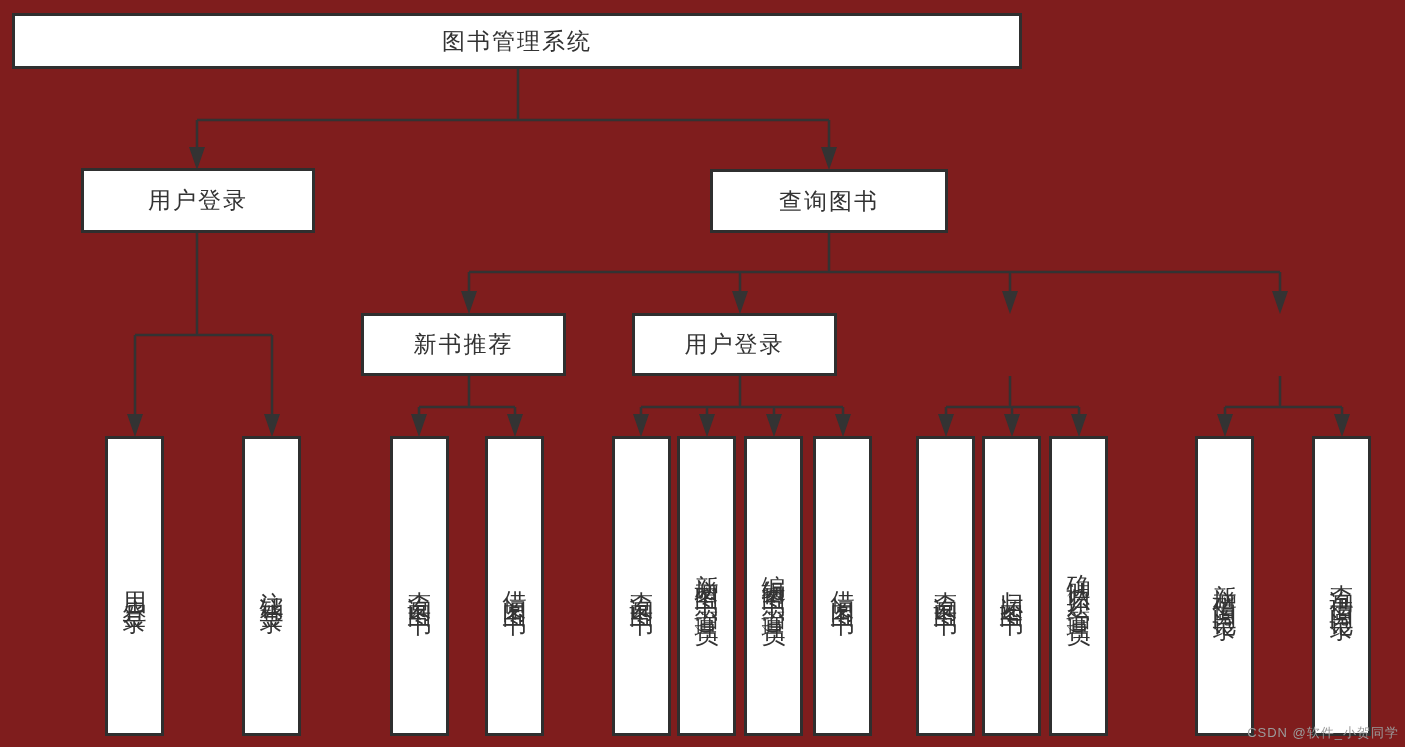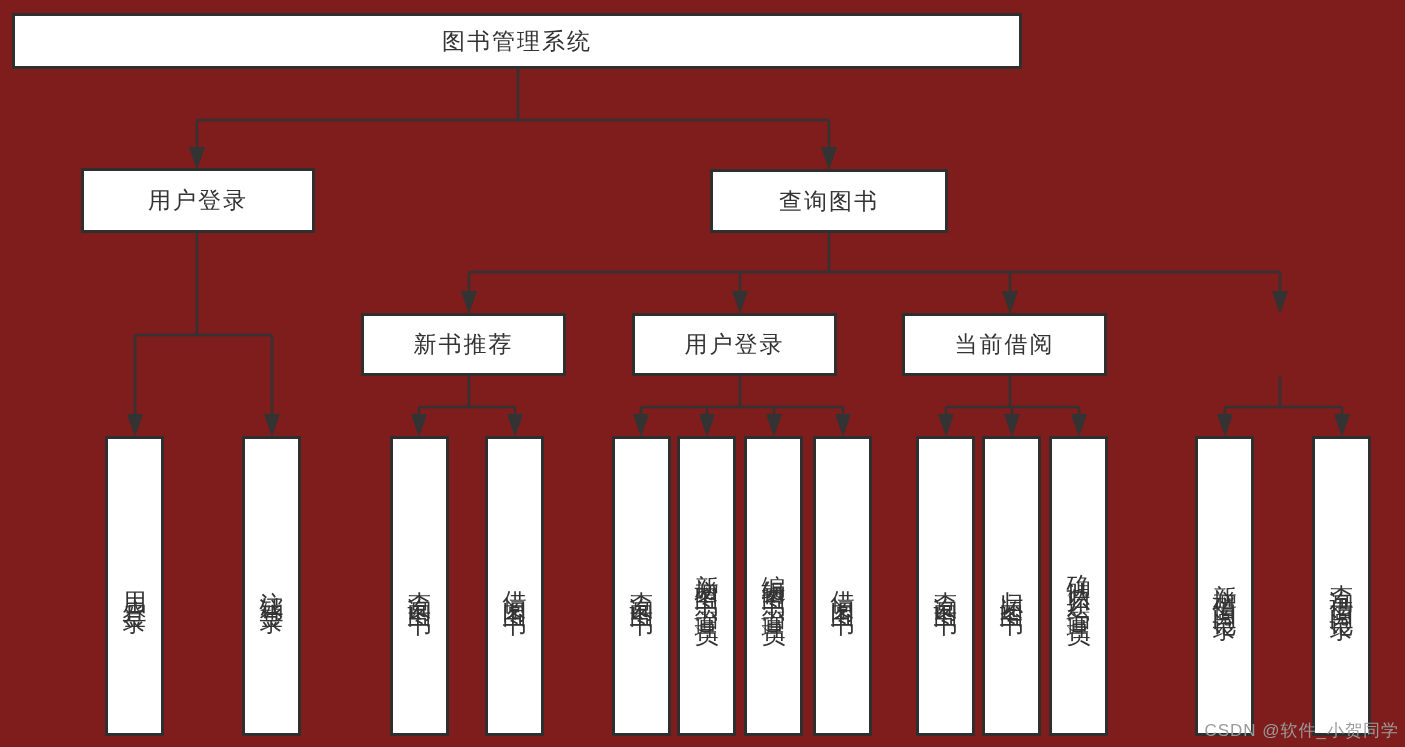--- a/index.html
+++ b/index.html
@@ -63,21 +63,21 @@
   .l-cb0 { left: 916px; }
   .l-cb1 { left: 982px; }
   .l-cb2 { left: 1049px; }
   .l-br0 { left: 1195px; }
   .l-br1 { left: 1312px; }
   .watermark {
     position: absolute;
     right: 6px;
     bottom: 5px;
     z-index: 6;
-    font-size: 17px;
+    font-size: 13px;
     color: #9b9b9b;
     letter-spacing: 1px;
     white-space: nowrap;
   }
 </style>
 </head>
 <body>
 
 <div class="stage">
 
@@ -134,23 +134,20 @@
   <div class="box n-book-mgmt">
     <span class="hlabel">查询图书</span>
   </div>
 
   <div class="box module m0">
     <span class="hlabel">新书推荐</span>
   </div>
   <div class="box module m1">
     <span class="hlabel">用户登录</span>
   </div>
-  <div class="box module m2">
-    <span class="hlabel">当前借阅</span>
-  </div>
 
   <div class="box leaf l-ul0">
     <span class="vtext">用户登录</span>
   </div>
   <div class="box leaf l-ul1">
     <span class="vtext">注销登录</span>
   </div>
 
   <div class="box leaf l-nb0">
     <span class="vtext">查询图书</span>

